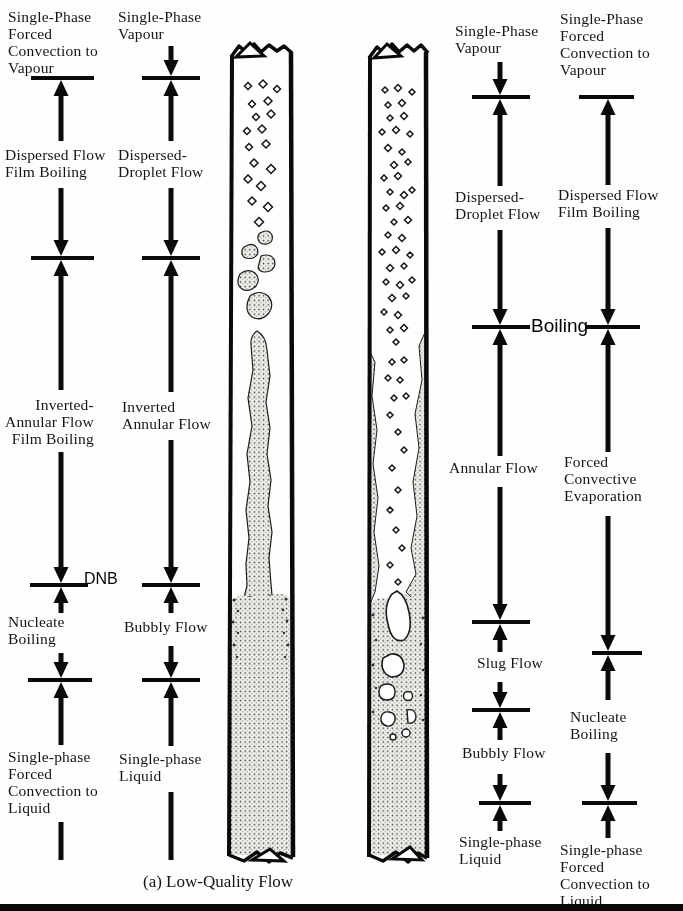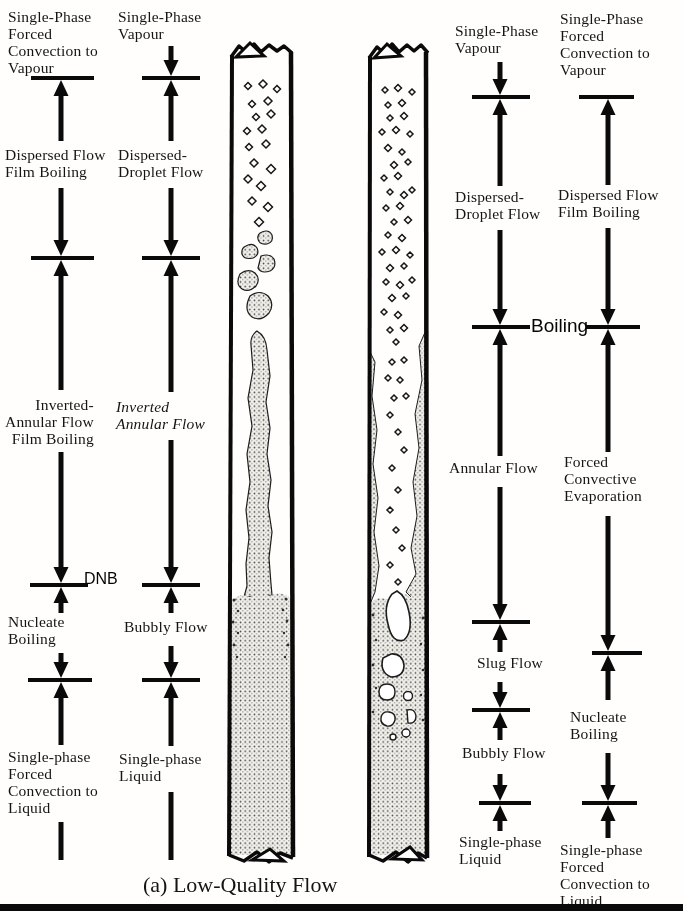--- a/index.html
+++ b/index.html
@@ -4,21 +4,21 @@
 <style>
   html,body { margin:0; padding:0; background:#ffffff; }
   .page { position:relative; width:683px; height:911px; background:#fffefd; overflow:hidden;
           font-family:"Liberation Serif", serif; }
   svg.draw { position:absolute; left:0; top:0; }
   .lbl { position:absolute; font-family:"Liberation Serif", serif; font-size:15.5px;
          line-height:17px; color:#141414; white-space:pre-line; letter-spacing:0.2px; }
   .annot { position:absolute; font-family:"Liberation Sans", sans-serif; color:#050505; }
   .annot.dnb { left:84px; top:570px; font-size:16px; }
   .annot.dryout { left:531px; top:315px; font-size:19px; }
-  .caption { position:absolute; font-family:"Liberation Serif", serif; font-size:22px; color:#141414;text-align:center; }
+  .caption { position:absolute; font-family:"Liberation Serif", serif; font-size:17px; color:#141414;text-align:center; }
   .caption.a { left:143px; top:872px; }
   .caption.b { left:373px; top:872px; }
   .bottom-bar { position:absolute; left:0; top:904px; width:683px; height:7px; background:#0a0a0a; }
 </style>
 </head>
 <body>
 
 <div class="page">
 
   <svg class="draw" id="diagram-svg" width="683" height="911" viewBox="0 0 683 911">
@@ -290,21 +290,21 @@
 Boiling</div>
   <div class="lbl" style="left:8px;   top:748px;">Single-phase
 Forced
 Convection to
 Liquid</div>
 
   <div class="lbl" style="left:118px; top:8px;">Single-Phase
 Vapour</div>
   <div class="lbl" style="left:118px; top:146px;">Dispersed-
 Droplet Flow</div>
-  <div class="lbl" style="left:116px; top:398px;font-style:italic;">Inverted
+  <div class="lbl" style="left:122px; top:398px;">Inverted
 Annular Flow</div>
   <div class="lbl" style="left:124px; top:618px;">Bubbly Flow</div>
   <div class="lbl" style="left:119px; top:750px;">Single-phase
 Liquid</div>
 
   <div class="lbl" style="left:455px; top:22px;">Single-Phase
 Vapour</div>
   <div class="lbl" style="left:455px; top:188px;">Dispersed-
 Droplet Flow</div>
   <div class="lbl" style="left:449px; top:459px;">Annular Flow</div>

